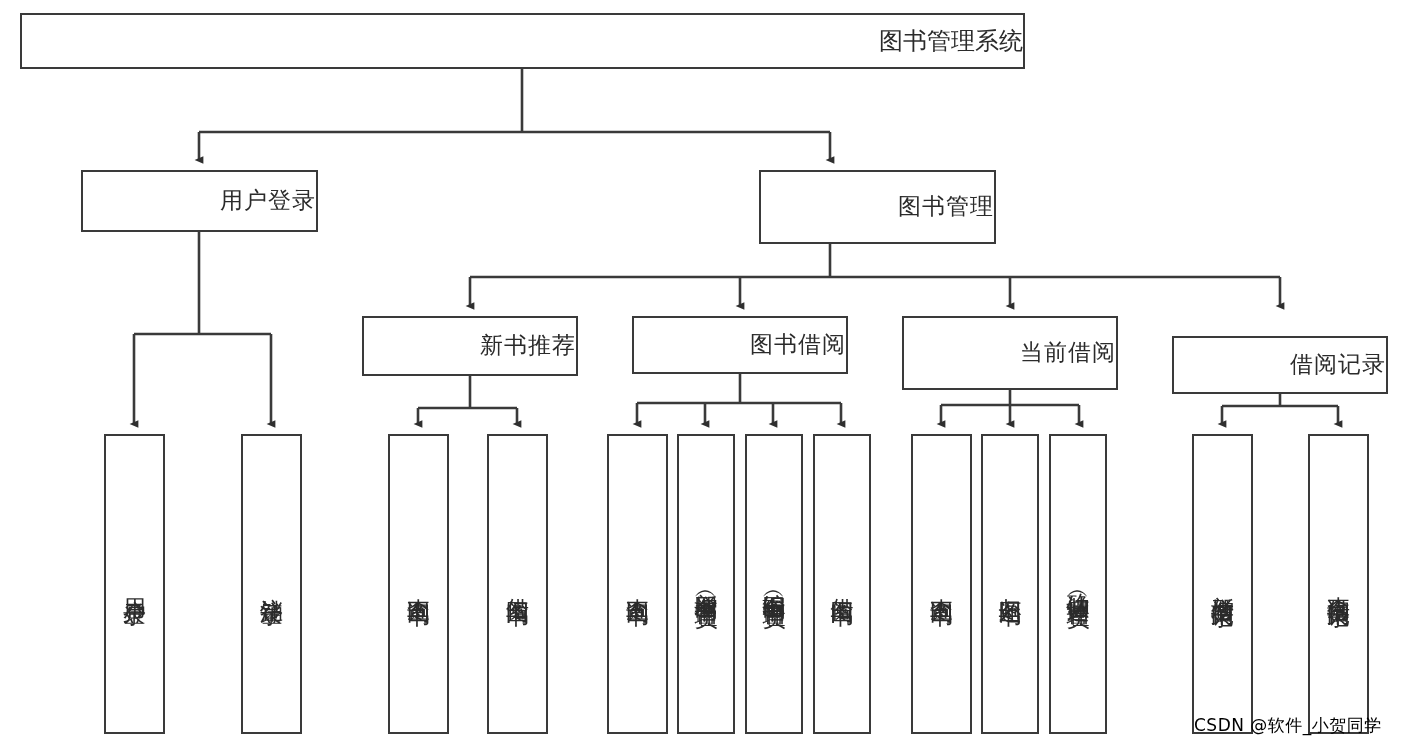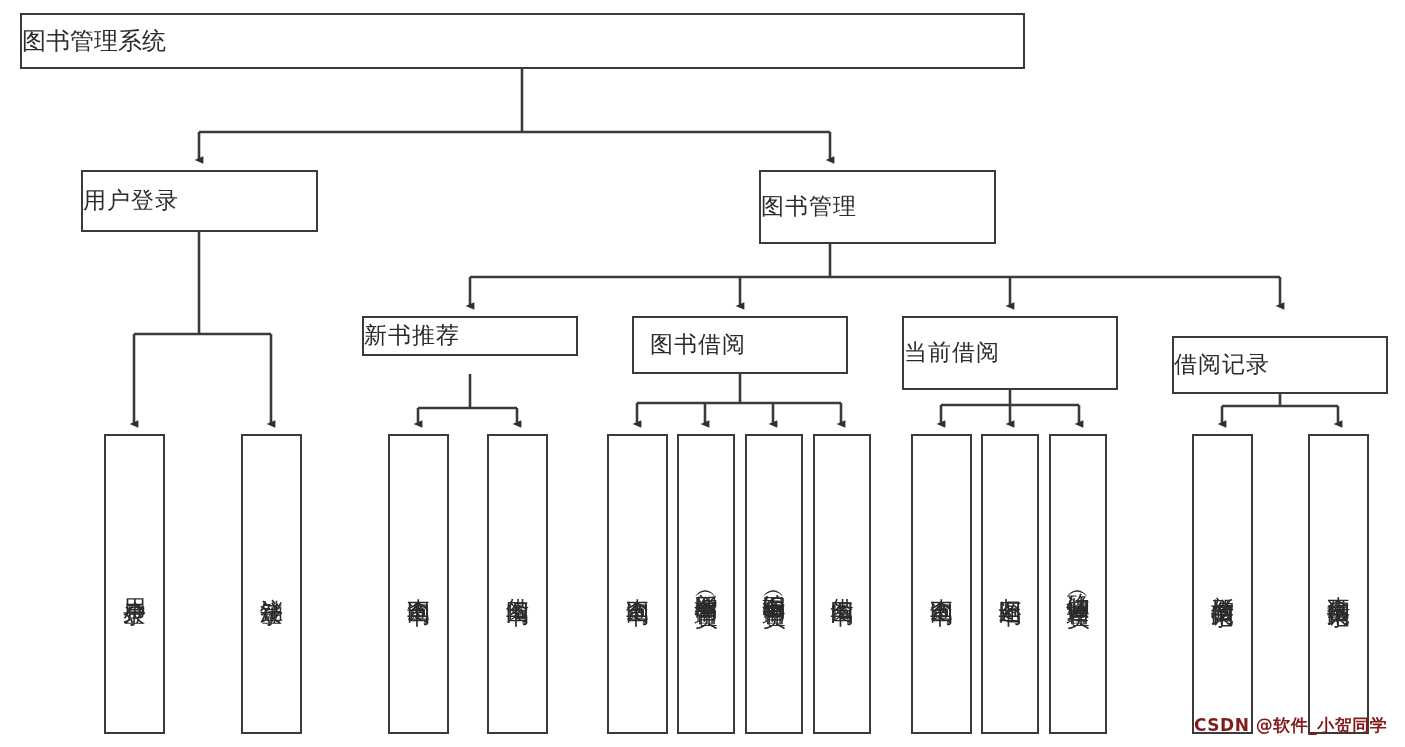--- a/index.html
+++ b/index.html
@@ -25,21 +25,21 @@
     height: 747px;
     pointer-events: none;
   }
   .node {
     position: absolute;
     box-sizing: border-box;
     border: 2.5px solid #3a3a3a;
     background: #ffffff;
     display: flex;
     align-items: center;
-    justify-content: flex-start;
+    justify-content: flex-end;
     color: #2b2b2b;
   }
   .node.h {
     font-size: 23px;
     letter-spacing: 1px;
     line-height: 1.1;
   }
   .node.root {
     font-size: 24px;
   }
@@ -54,25 +54,24 @@
     font-size: 23px;
     line-height: 1.18;
     letter-spacing: 2px;
     white-space: nowrap;
     color: #2b2b2b;
     display: block;
   }
   .watermark {
     position: absolute;
     font-size: 17px;
-    color: #7f1d1d;
+    color: #000000;
     letter-spacing: 0.5px;
     white-space: nowrap;
     user-select: none;
-    font-weight: bold;
   }
 </style>
 </head>
 <body>
 
 <div id="canvas">
 
   <svg class="wires" viewBox="0 0 1405 747" xmlns="http://www.w3.org/2000/svg">
     <defs>
       <marker id="arrow" markerWidth="10" markerHeight="10" refX="4.2" refY="5" orient="auto" markerUnits="userSpaceOnUse">
@@ -127,21 +126,21 @@
     <span>图书管理系统</span>
   </div>
 
   <div class="node h" style="left:81px; top:170px; width:237px; height:62px;">
     <span>用户登录</span>
   </div>
   <div class="node h" style="left:711px; top:170px; width:237px; height:74px;margin-left:48px;">
     <span>图书管理</span>
   </div>
 
-  <div class="node h" style="left:362px; top:316px; width:216px; height:40px;">
+  <div class="node h" style="left:362px; top:316px; width:216px; height:60px;">
     <span>新书推荐</span>
   </div>
   <div class="node h" style="left:632px; top:316px; width:216px; height:58px;padding-left:16px;">
     <span>图书借阅</span>
   </div>
   <div class="node h" style="left:902px; top:316px; width:216px; height:74px;">
     <span>当前借阅</span>
   </div>
   <div class="node h" style="left:1172px; top:336px; width:216px; height:58px;">
     <span>借阅记录</span>

